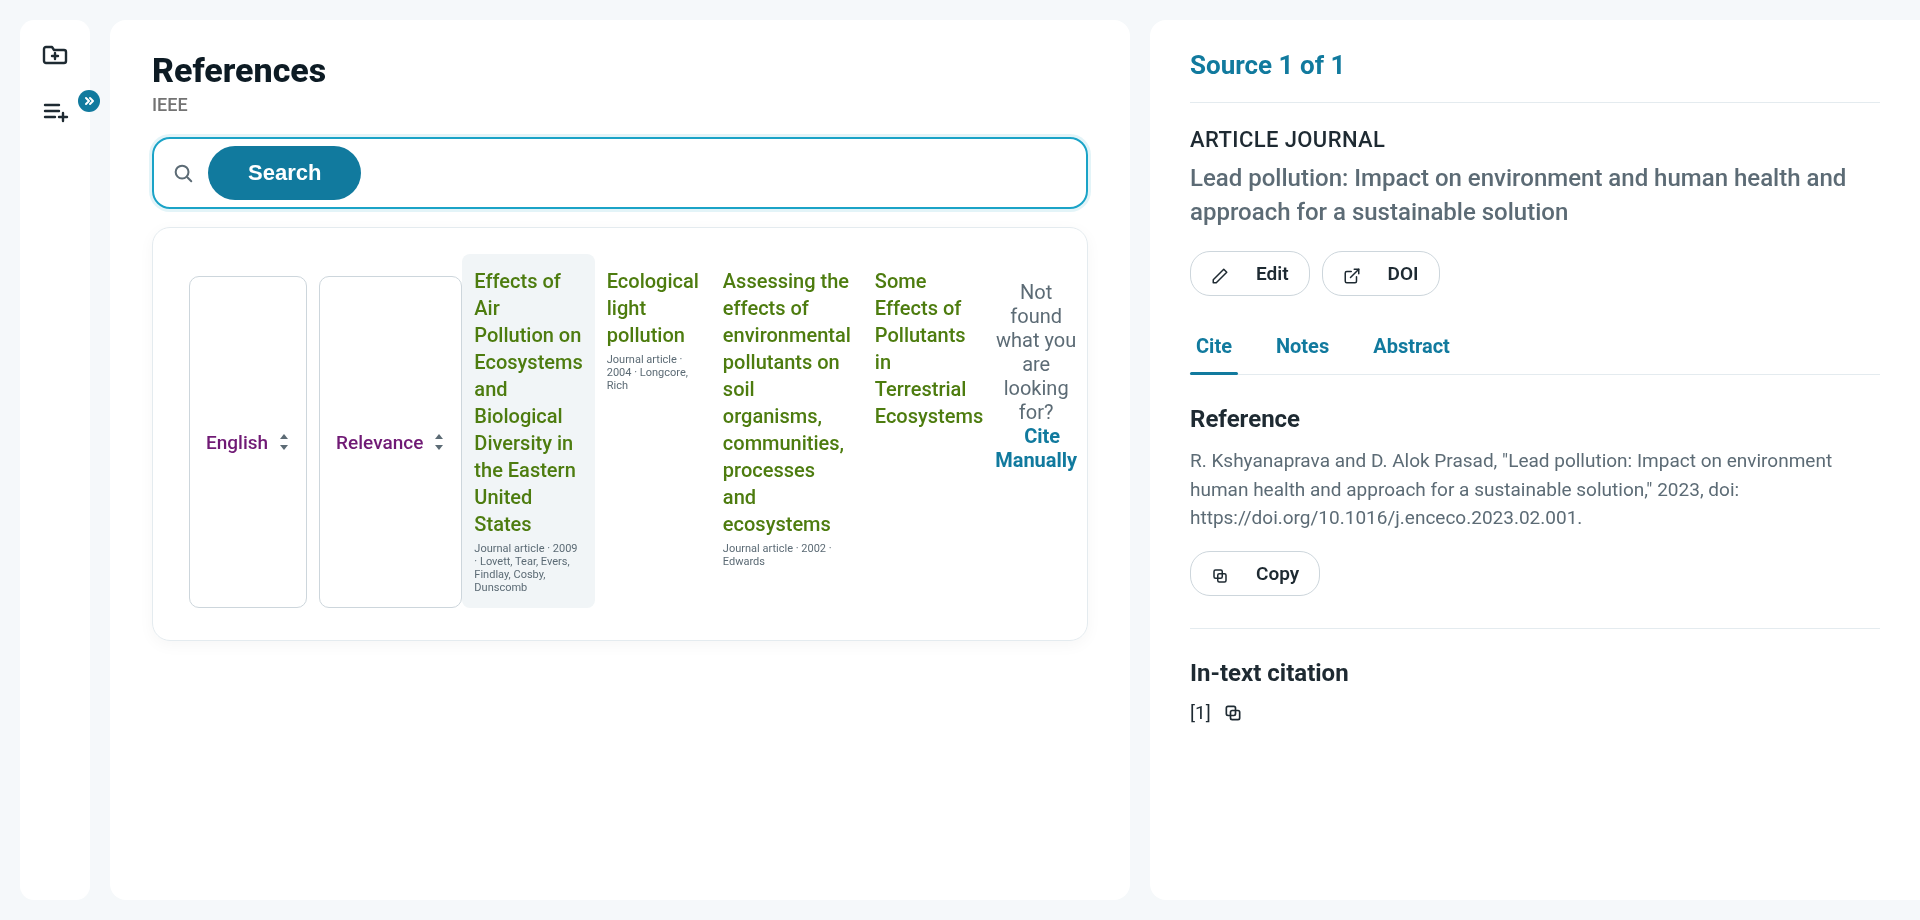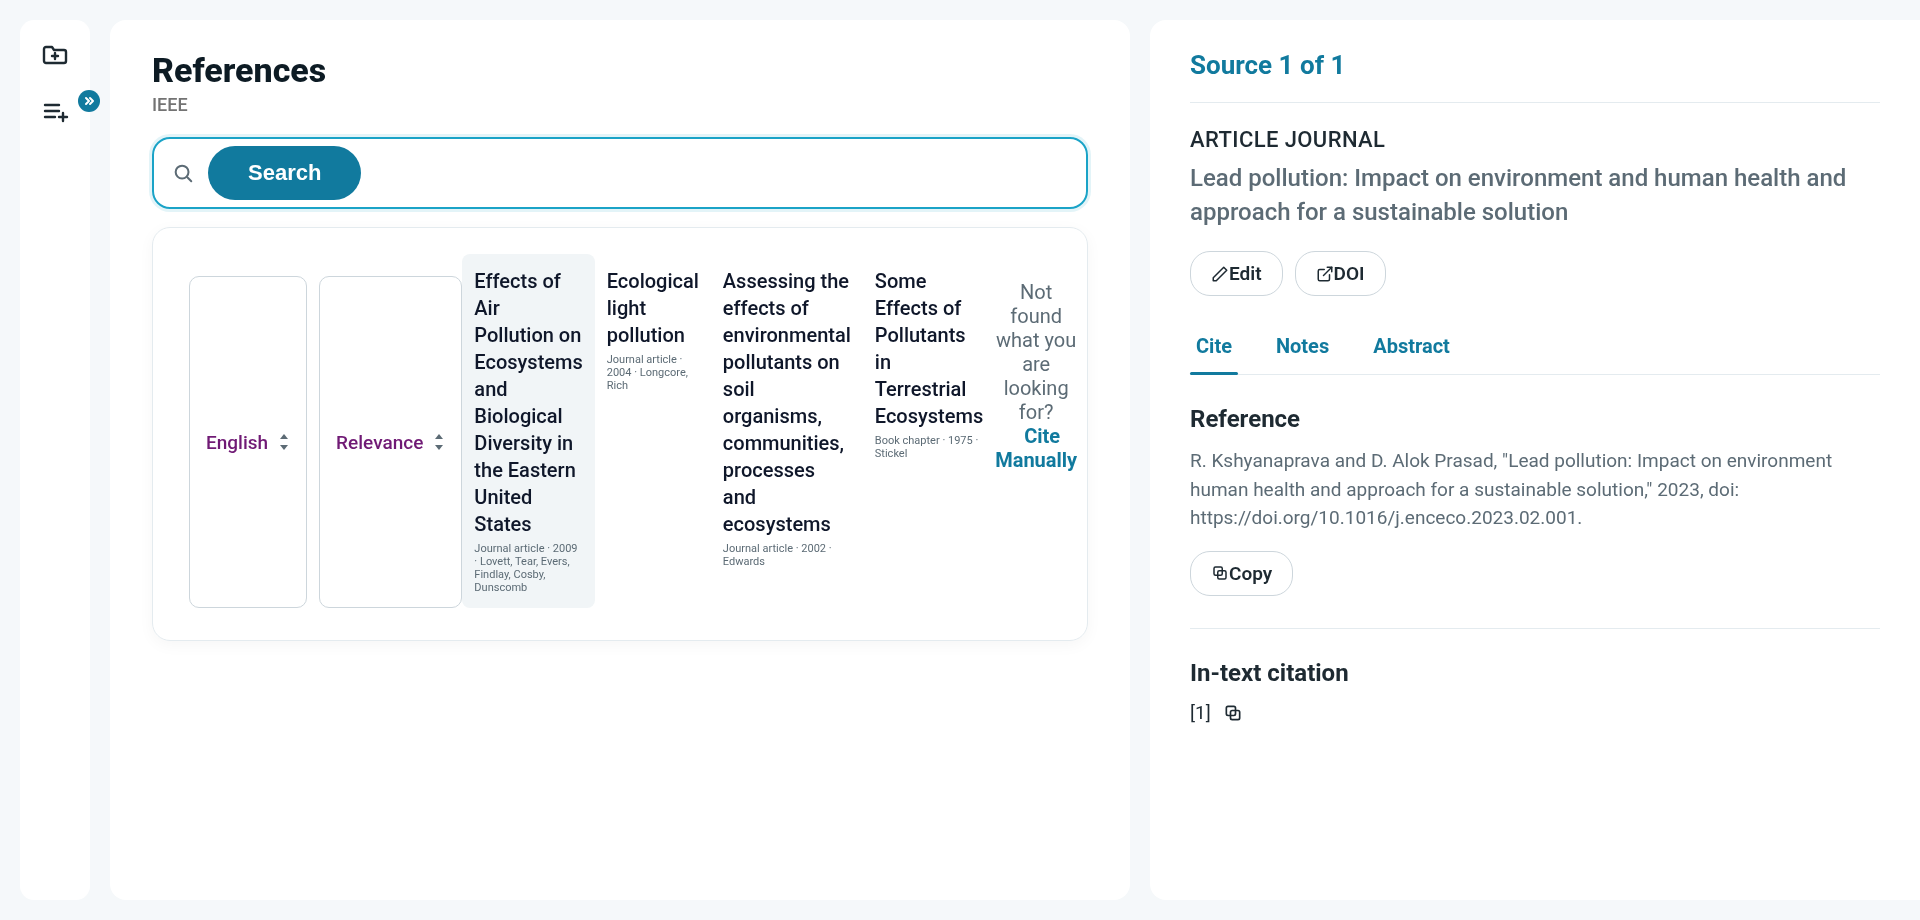--- a/index.html
+++ b/index.html
@@ -171,21 +171,21 @@
   .divider { height:1px; background:#e4ebef; margin: 22px 0 6px 0; }
 
   .result {
     padding: 14px 12px;
     border-radius: 8px;
     cursor: pointer;
   }
   .result:hover, .result.hover { background: #f1f5f7; }
   .result-title {
     font-size: 20px;
-    color: #0f172a;
+    color: #4d7c0f;
     font-weight: 500;
     line-height: 1.35;
   }
   .result-meta {
     font-size: 11px;
     color: #5c6b75;
     margin-top: 4px;
   }
 
   .not-found {
@@ -238,22 +238,22 @@
   }
   .outline-btn {
     border: 1px solid #cdd6dc;
     background:#fff;
     border-radius: 20px;
     padding: 10px 20px;
     font-size: 19px;
     font-weight: 600;
     color: #1e2a32;
     display:flex;
-    align-items:center;
-    gap: 0;
+    align-items:flex-end;
+    gap: 27px;
     cursor: pointer;
     font-family: inherit;
   }
   .det-tabs {
     display:flex;
     gap: 32px;
     margin-top: 28px;
     border-bottom: 1px solid #e4ebef;
   }
   .det-tab {
@@ -380,21 +380,20 @@
     <div class="result">
       <div class="result-title">Ecological light pollution</div>
       <div class="result-meta">Journal article · 2004 · Longcore, Rich</div>
     </div>
     <div class="result">
       <div class="result-title">Assessing the effects of environmental pollutants on soil organisms, communities, processes and ecosystems</div>
       <div class="result-meta">Journal article · 2002 · Edwards</div>
     </div>
     <div class="result">
       <div class="result-title">Some Effects of Pollutants in Terrestrial Ecosystems</div>
-      <div class="result-meta">Book chapter · 1975 · Stickel</div>
     </div>
 
     <div class="divider"></div>
 
     <div class="not-found">
       <span>Not found what you are looking for?</span>
       <a>Cite Manually</a>
     </div>
   </div>
 </div>

